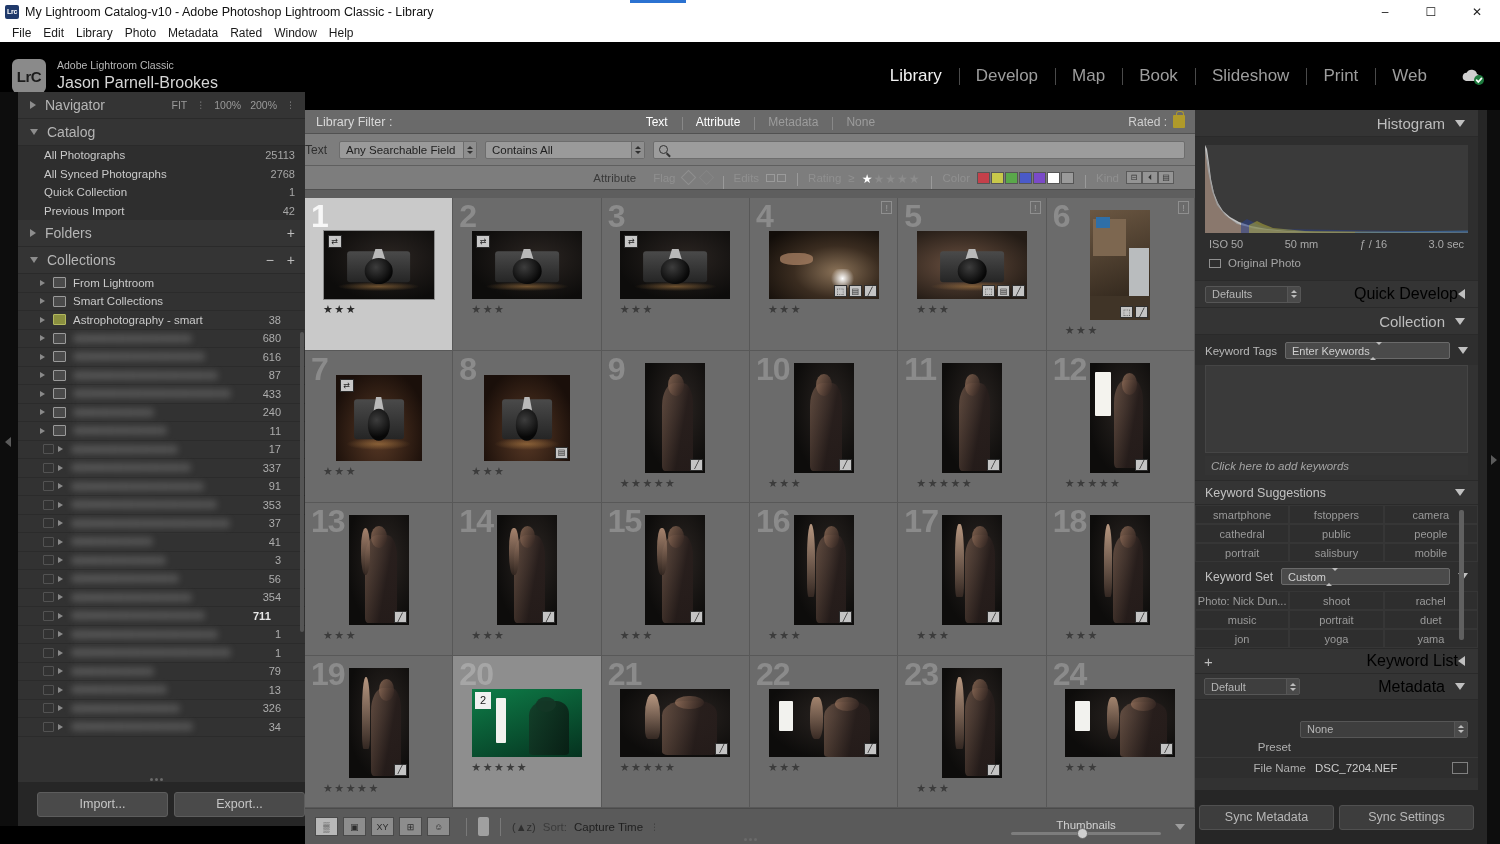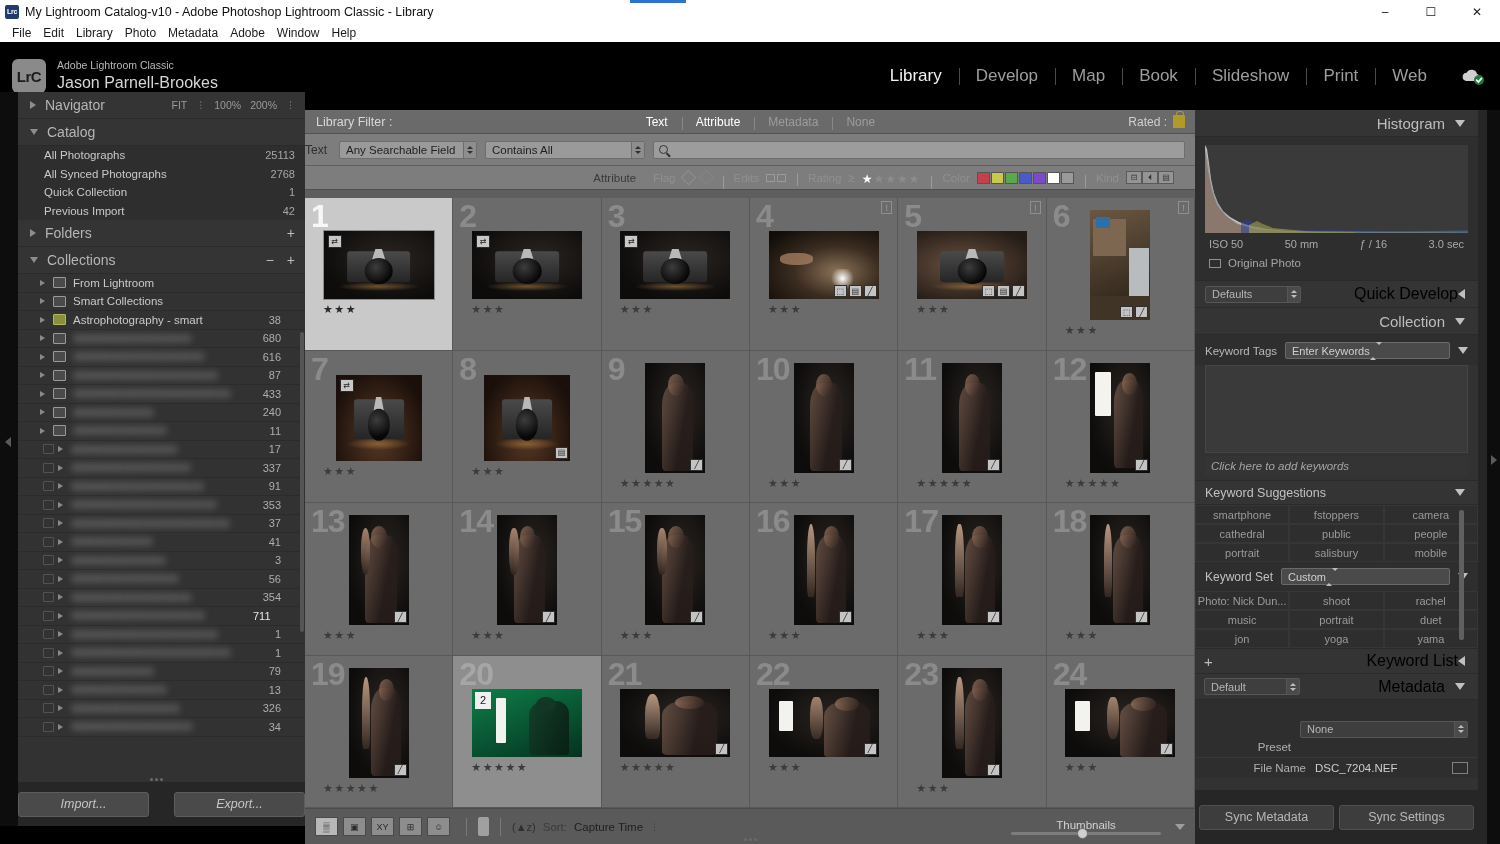--- a/index.html
+++ b/index.html
@@ -137,21 +137,21 @@
     border: 1px solid #6e6e6e; border-radius: 1px; opacity: .55;
   }
   .coll-row.indent { padding-left: 40px; position: relative; }
 
   .lp-scroll {
     position: absolute; right: 1px; top: 240px; width: 4px; height: 300px;
     background: #555; border-radius: 2px;
   }
   .lp-bottom {
     position: absolute; left: 18px; top: 690px; width: 287px; height: 44px;
-    background: #262626; display: flex; align-items: center; justify-content: space-between; gap: 6px; font-style: italic;
+    background: #262626; display: flex; align-items: center; justify-content: flex-end; gap: 6px;
   }
   .big-btn {
     width: 131px; height: 25px; background: #4a4a4a; border: 1px solid #5d5d5d;
     border-radius: 3px; color: #c6c6c6; font-size: 12.5px;
     display: flex; align-items: center; justify-content: center;
   }
   .lp-grip { position: absolute; left: 150px; top: 686px; width: 18px; height: 4px; }
 
   
   .rightpanel {
@@ -480,21 +480,21 @@
     </div>
     <div class="tb-progress"></div>
   </div>
 
   <div class="menubar" id="menubar">
       <div class="menu-item">File</div>
       <div class="menu-item">Edit</div>
       <div class="menu-item">Library</div>
       <div class="menu-item">Photo</div>
       <div class="menu-item">Metadata</div>
-      <div class="menu-item">Adobe</div>
+      <div class="menu-item">Rated</div>
       <div class="menu-item">Window</div>
       <div class="menu-item">Help</div>
     </div>
 
   <div class="header">
     <div class="lrc-badge">LrC</div>
     <div class="ident">
       <div class="ident-top">Adobe Lightroom Classic</div>
       <div class="ident-name">Jason Parnell-Brookes</div>
     </div>
@@ -679,21 +679,21 @@
           <div class="coll-row redacted indent">
             <span class="lead-ico"></span>
             <span class="ctri"></span>
             <span class="clabel" style="width: 121px;">&nbsp;</span>
             <span class="ccount">354</span>
           </div>
           <div class="coll-row redacted indent">
             <span class="lead-ico"></span>
             <span class="ctri"></span>
             <span class="clabel" style="width: 134px;">&nbsp;</span>
-            <span class="ccount" style="font-weight: normal; color: rgb(232, 232, 232); margin-left: 48px;">711</span>
+            <span class="ccount" style="font-weight: bold; color: rgb(232, 232, 232); margin-left: 48px;">711</span>
           </div>
           <div class="coll-row redacted indent">
             <span class="lead-ico"></span>
             <span class="ctri"></span>
             <span class="clabel" style="width: 147px;">&nbsp;</span>
             <span class="ccount">1</span>
           </div>
           <div class="coll-row redacted indent">
             <span class="lead-ico"></span>
             <span class="ctri"></span>

